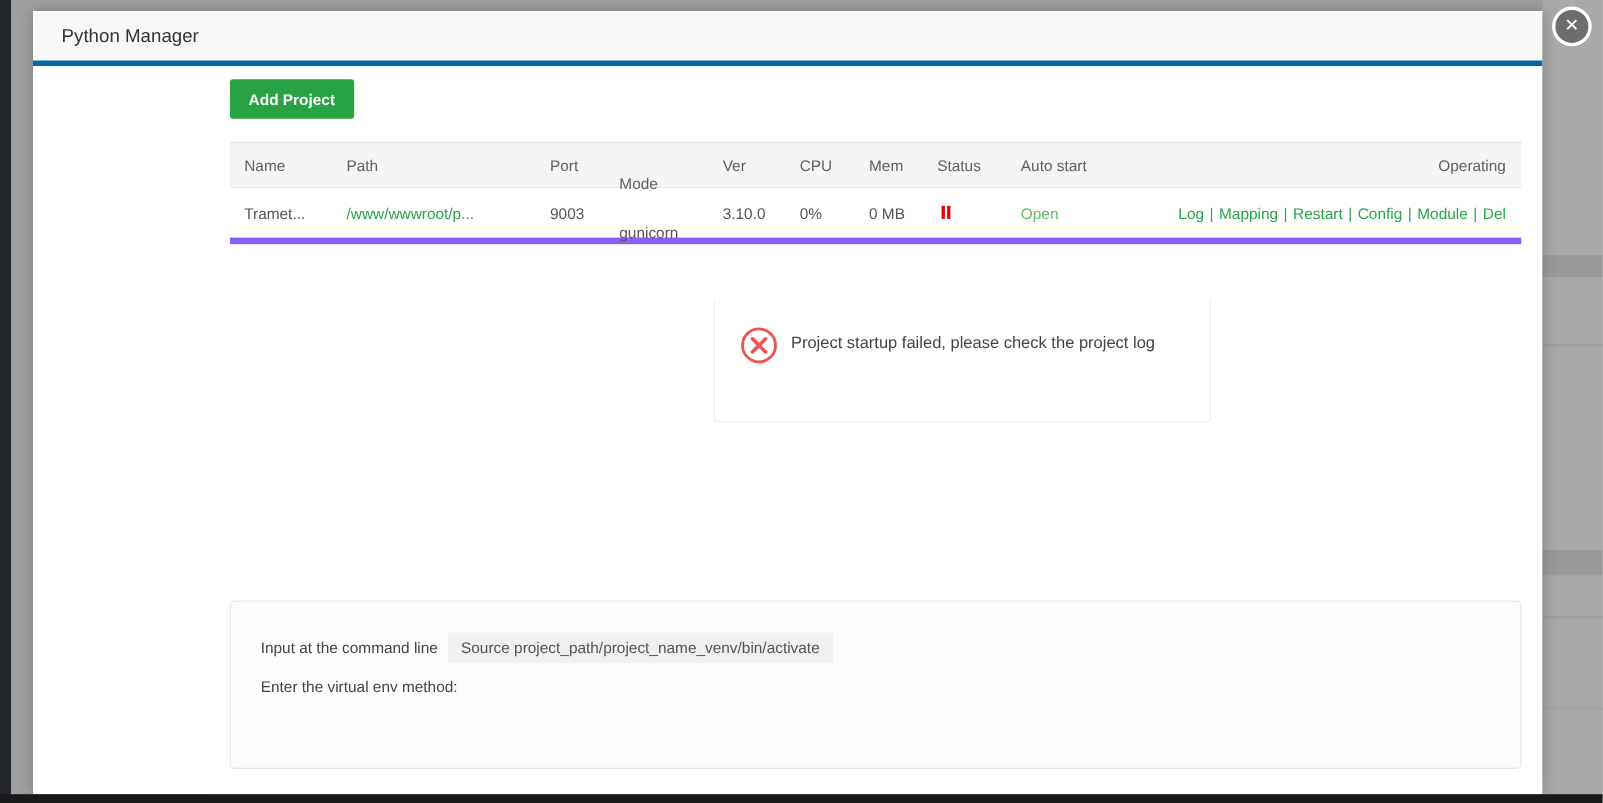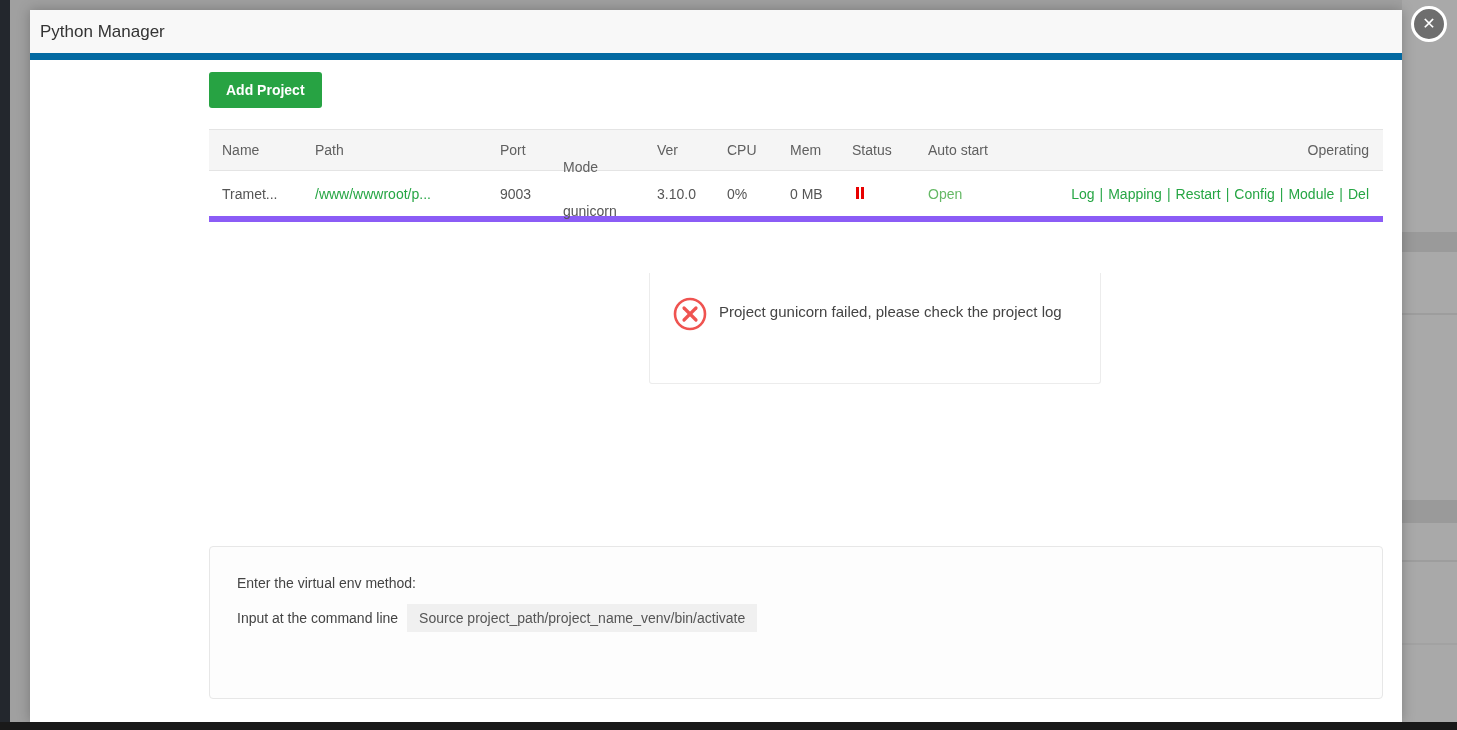--- a/index.html
+++ b/index.html
@@ -18,22 +18,22 @@
   .bg-line2 { position:absolute; left:1402px; top:560px; width:55px; height:2px; background:#9d9d9d; z-index:2; }
   .bg-line3 { position:absolute; left:1402px; top:643px; width:55px; height:2px; background:#a2a2a2; z-index:2; }
   .bg-bottom-bar { position:absolute; left:0; top:722px; width:1457px; height:8px; background:#191919; z-index:40; }
 
   
   .modal {
     position:absolute; left:30px; top:10px; width:1372px; height:712px;
     background:#fff; z-index:10; box-shadow:0 0 12px rgba(0,0,0,.25);
   }
   .modal-header {
-    height:50px; background:#f8f8f8; border-bottom:7px solid #0369a1;
-    display:flex; align-items:center; padding-left:10px;
+    height:50px; background:#f8f8f8; border-bottom:5px solid #0369a1;
+    display:flex; align-items:center; padding-left:26px;
   }
   .modal-title { font-size:17px; color:#333; }
   .close-btn {
     position:absolute; left:1381px; top:-4px; width:36px; height:36px; z-index:20;
     background:#6e6e6e; border:3px solid #ffffff; border-radius:50%;
     color:#fff; display:flex; align-items:center; justify-content:center;
     font-size:16px; font-weight:bold; cursor:pointer; line-height:1;
   }
   .modal-body { position:absolute; left:0; top:51px; right:0; bottom:0; }
   .side-nav { position:absolute; left:0; top:0; width:160px; height:661px; background:#efefef; }
@@ -151,29 +151,29 @@
         </div>
       </div>
 
       <div class="error-pop">
         <div class="error-pop-inner">
           <svg class="err-icon" viewBox="0 0 34 34">
             <circle cx="17" cy="17" r="15" fill="none" stroke="#ef5350" stroke-width="2.6"></circle>
             <line x1="11" y1="11" x2="23" y2="23" stroke="#ef5350" stroke-width="3.2" stroke-linecap="round"></line>
             <line x1="23" y1="11" x2="11" y2="23" stroke="#ef5350" stroke-width="3.2" stroke-linecap="round"></line>
           </svg>
-          <div class="err-text">Project gunicorn failed, please check the project log</div>
+          <div class="err-text">Project startup failed, please check the project log</div>
         </div>
       </div>
 
       <div class="help-box">
         <div class="help-line">
-          <span>Enter the virtual env method:</span>
+          <span>Input at the command line</span>
+          <span class="code-chip">Source project_path/project_name_venv/bin/activate</span>
         </div>
         <div class="help-line">
-          <span>Input at the command line</span>
-          <span class="code-chip">Source project_path/project_name_venv/bin/activate</span>
+          <span>Enter the virtual env method:</span>
         </div>
       </div>
 
     </div>
   </div>
 </div>
 
 </body></html>

